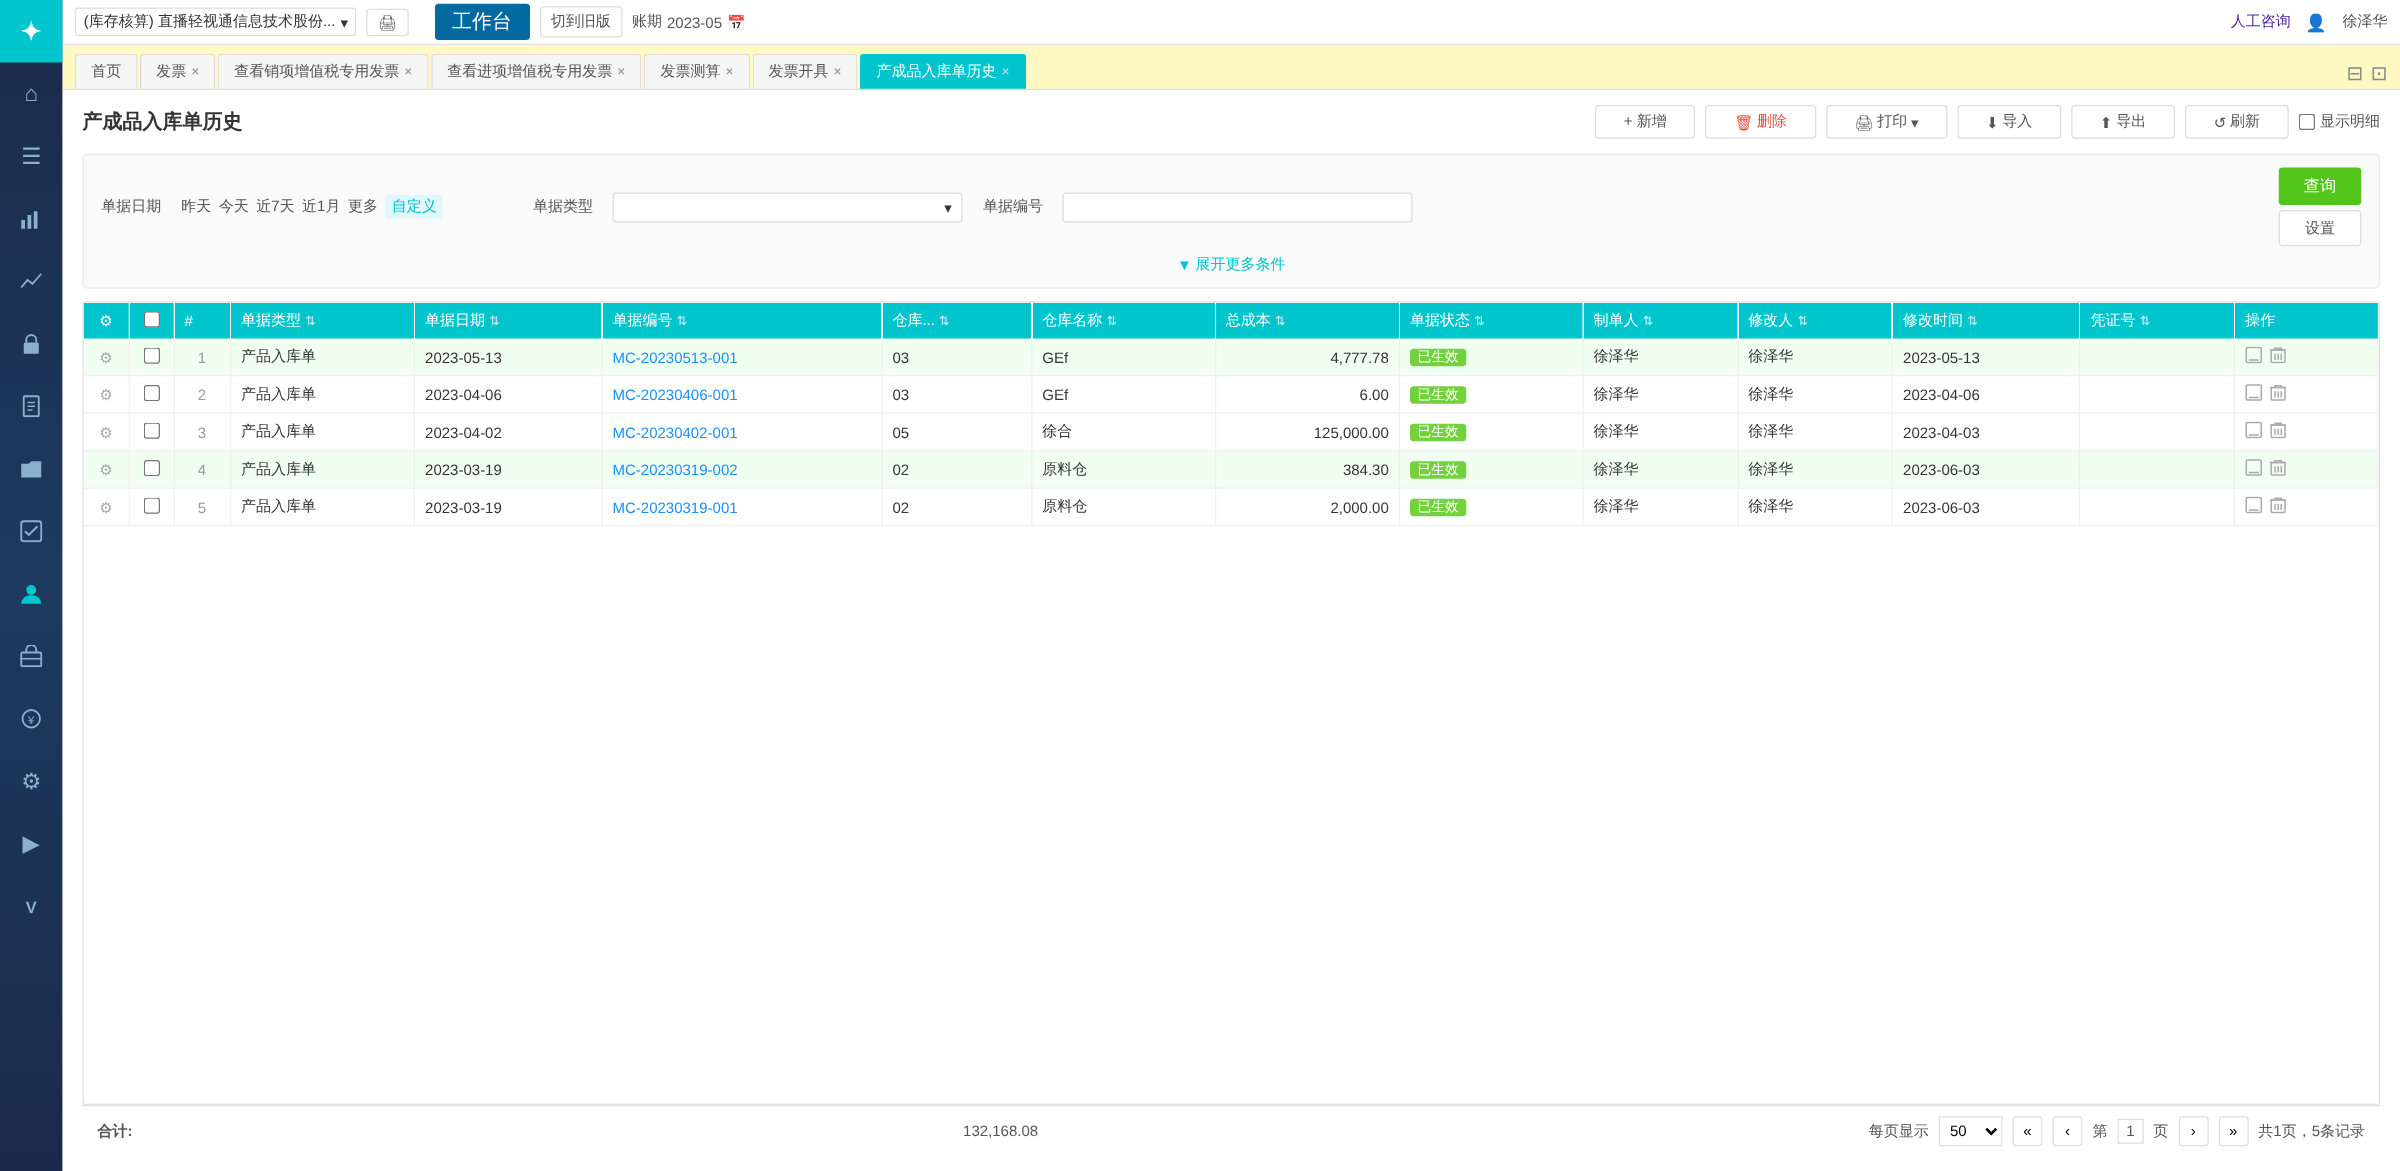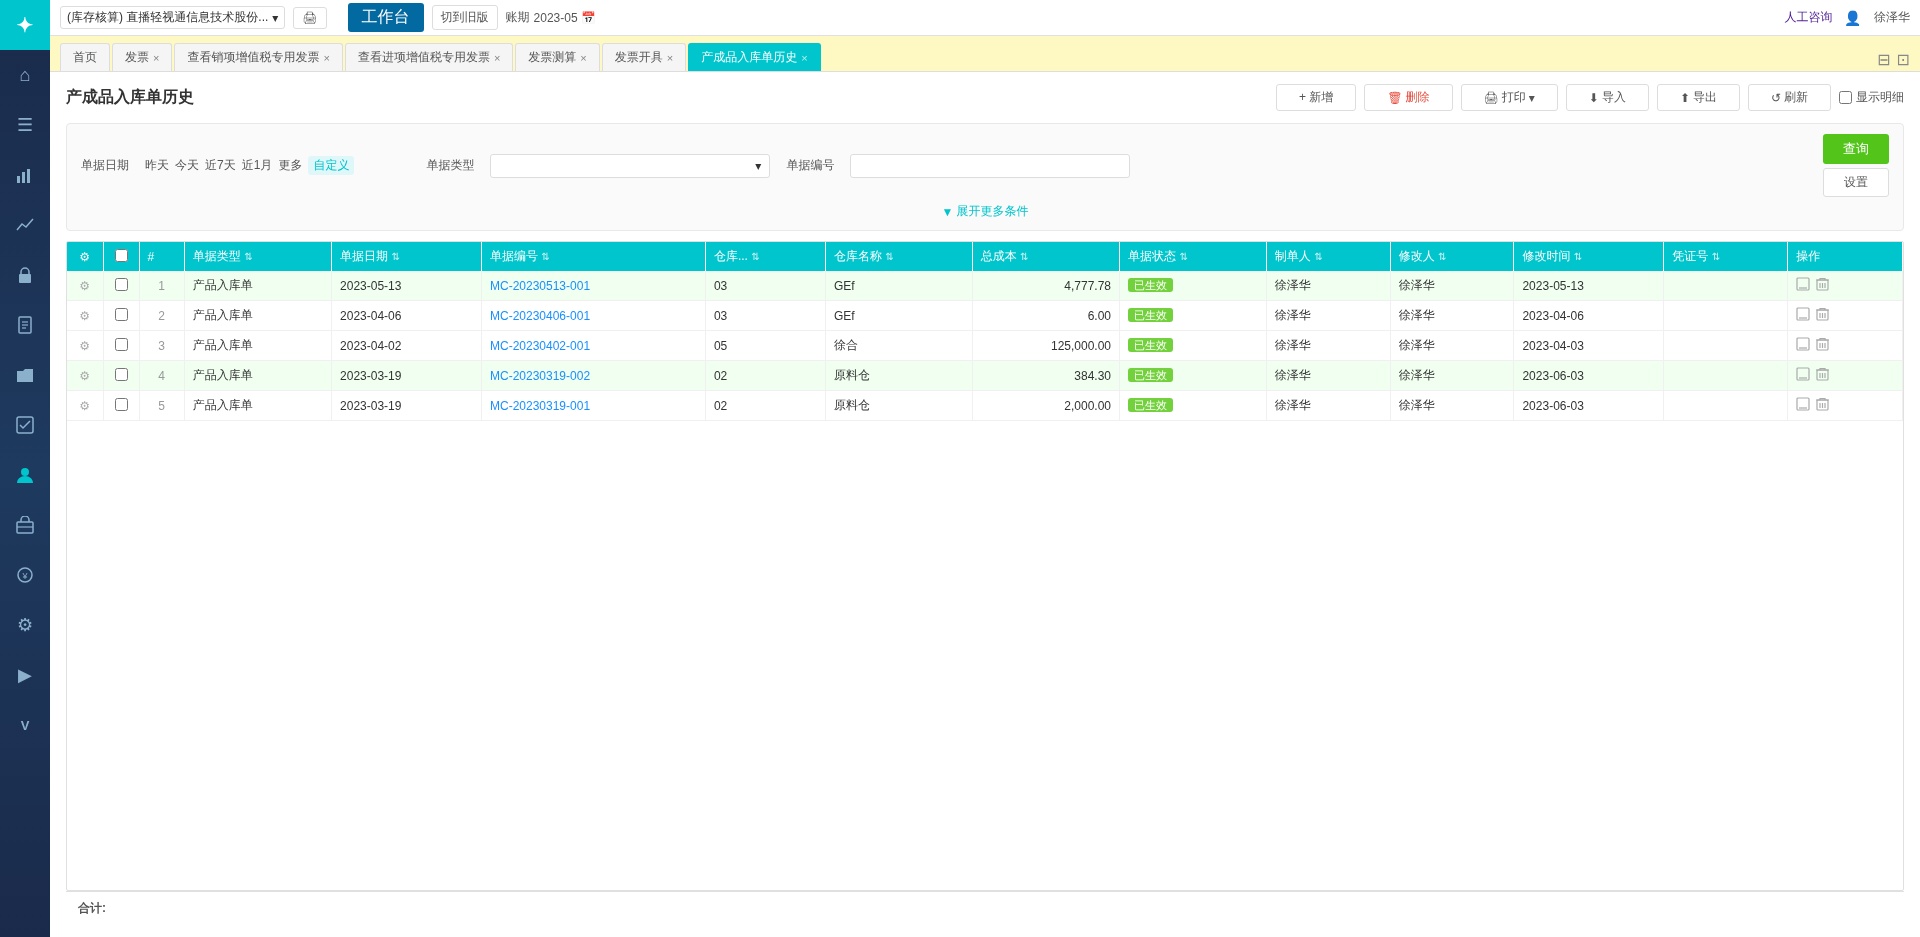--- a/index.html
+++ b/index.html
@@ -833,15 +833,32 @@
         </span>
       </div>
     </td>
   </tr>
           </tbody>
       </table>
     </div>
 
     <div class="table-footer">
       <span class="total-label">合计:</span>
+      <span style="flex:1; text-align:center;">132,168.08</span>
+      <div class="pagination">
+        <span>每页显示</span>
+        <select class="per-page-select">
+          <option>50</option>
+          <option>100</option>
+          <option>200</option>
+        </select>
+        <button class="page-btn">«</button>
+        <button class="page-btn">‹</button>
+        <span>第</span>
+        <span style="border:1px solid #ddd; padding:2px 6px; background:white;">1</span>
+        <span>页</span>
+        <button class="page-btn">›</button>
+        <button class="page-btn">»</button>
+        <span>共1页，5条记录</span>
+      </div>
     </div>
   </div>
 </div>
 
 </body></html>

